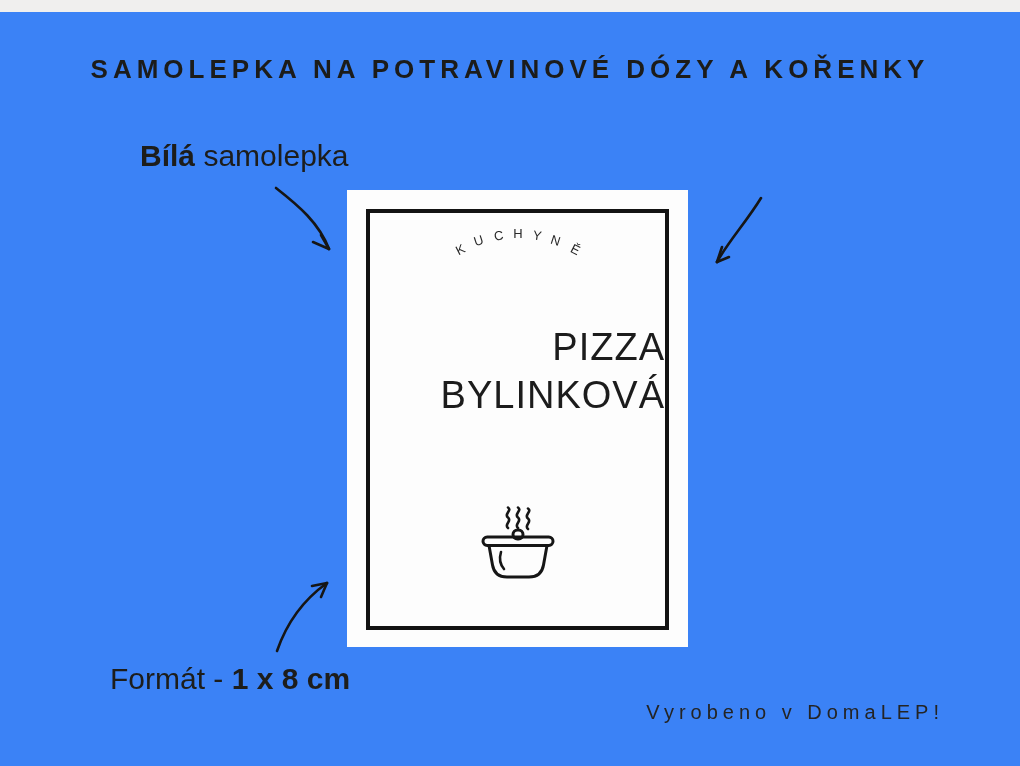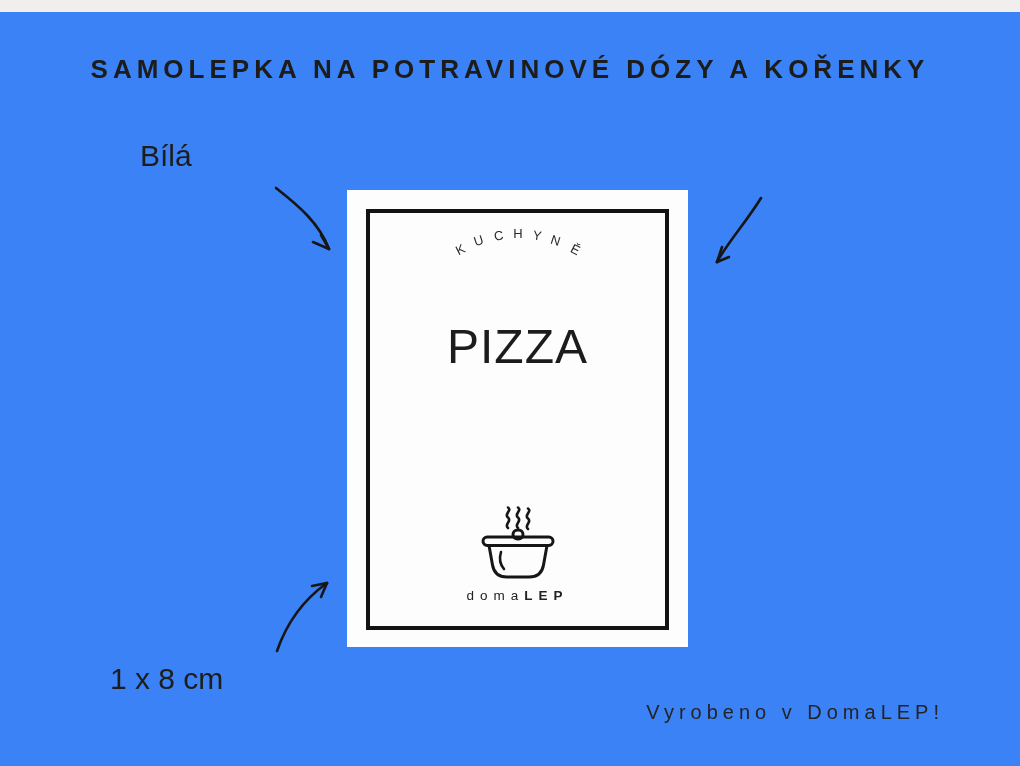--- a/index.html
+++ b/index.html
@@ -27,21 +27,21 @@
   }
 
   .callout {
     position: absolute;
     font-size: 30px;
     display: inline-flex;
     gap: 0.28em;
     white-space: nowrap;
     color: #1d1d1b;
   }
-  .callout .b { font-weight: 400; }
+  .callout .b { font-weight: 700; }
   .callout-left  { top: 127px; left: 140px; }
   .callout-right { top: 127px; left: 625px; }
   .callout-format { top: 650px; left: 110px; }
 
   .footer-note {
     position: absolute;
     top: 689px;
     right: 76px;
     font-size: 20px;
     letter-spacing: 5px;
@@ -86,22 +86,22 @@
   .arc .l2 { transform: translateY(5px)  rotate(-18deg); }
   .arc .l3 { transform: translateY(0px)  rotate(-9deg); }
   .arc .l4 { transform: translateY(-2px) rotate(0deg); }
   .arc .l5 { transform: translateY(0px)  rotate(9deg); }
   .arc .l6 { transform: translateY(5px)  rotate(18deg); }
   .arc .l7 { transform: translateY(14px) rotate(27deg); }
 
   .sticker-title {
     position: absolute;
     top: 110px; left: 0; right: 0;
-    text-align: center;
-    font-size: 48px;
+    text-align: right;
+    font-size: 38px;
     font-weight: 300;
     letter-spacing: 1px;
     line-height: 48px;
     color: #1c1c1c;
     white-space: nowrap;
   }
 
   .pot {
     position: absolute;
     top: 292px;
@@ -122,20 +122,21 @@
 </style>
 </head>
 <body>
 
 <div class="page">
 
   <h1 class="title">SAMOLEPKA NA POTRAVINOVÉ DÓZY A KOŘENKY</h1>
 
   <div class="callout callout-left">
     <span class="b">Bílá</span>
+    <span>samolepka</span>
   </div>
 
 
   <svg class="arrows" viewBox="0 0 1020 766" fill="none" stroke="#161616" stroke-width="2.6" stroke-linecap="round" stroke-linejoin="round">
     <g>
       <path d="M276,176 C299,194 319,211 329,237"></path>
       <path d="M329,237 L321,223"></path>
       <path d="M329,237 L313,230"></path>
     </g>
     <g>
@@ -158,44 +159,43 @@
         <span class="l2">U</span>
         <span class="l3">C</span>
         <span class="l4">H</span>
         <span class="l5">Y</span>
         <span class="l6">N</span>
         <span class="l7">Ě</span>
       </div>
 
       <div class="sticker-title">
         <div>PIZZA</div>
+        <div>BYLINKOVÁ</div>
       </div>
 
       <svg class="pot" width="78" height="76" viewBox="0 0 78 76" fill="none" stroke="#161616" stroke-linecap="round" stroke-linejoin="round">
         <g stroke-width="2.6">
           <path d="M29,23 c-4.5,-3.5 4.5,-7 0,-10.5 c-4.5,-3.5 4.5,-7 0,-10"></path>
           <path d="M39,23 c-4.5,-3.5 4.5,-7 0,-10.5 c-4.5,-3.5 4.5,-7 0,-10"></path>
           <path d="M49,24 c-4.5,-3.5 4.5,-7 0,-10.5 c-4.5,-3.5 4.5,-7 0,-10"></path>
         </g>
         <g stroke-width="3">
           <rect x="34" y="25" width="10" height="9" rx="4.5"></rect>
           <rect x="4" y="32" width="70" height="8.5" rx="4.2"></rect>
           <path d="M10,40.5 L13.5,60 Q15.5,72 28,72 L50,72 Q62.5,72 64.5,60 L68,40.5"></path>
           <path d="M22,47 q-3,10 3,17" stroke-width="2.6"></path>
         </g>
       </svg>
 
-      <div class="brand">
-        <span>doma</span><span class="b">LEP</span>
-      </div>
 
     </div>
   </div>
 
   <div class="callout callout-format">
+    <span>Formát -</span>
     <span class="b">1 x 8 cm</span>
   </div>
 
   <div class="footer-note">
     <span>Vyrobeno v Doma</span><span class="b">LEP!</span>
   </div>
 
 </div>
 
 </body></html>

